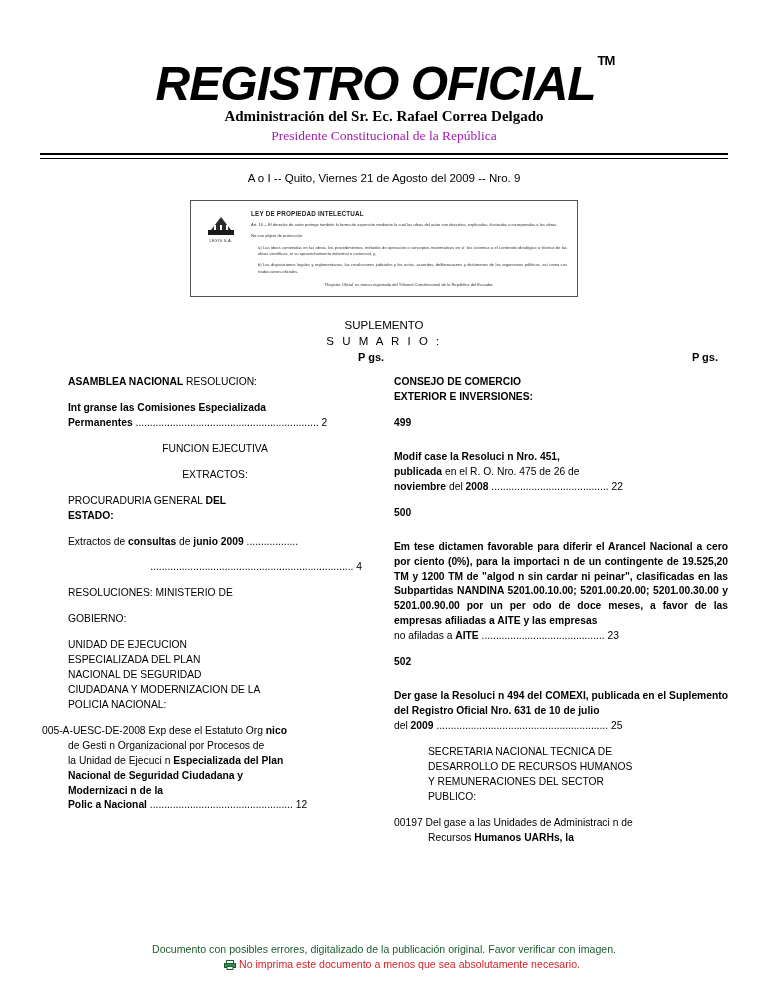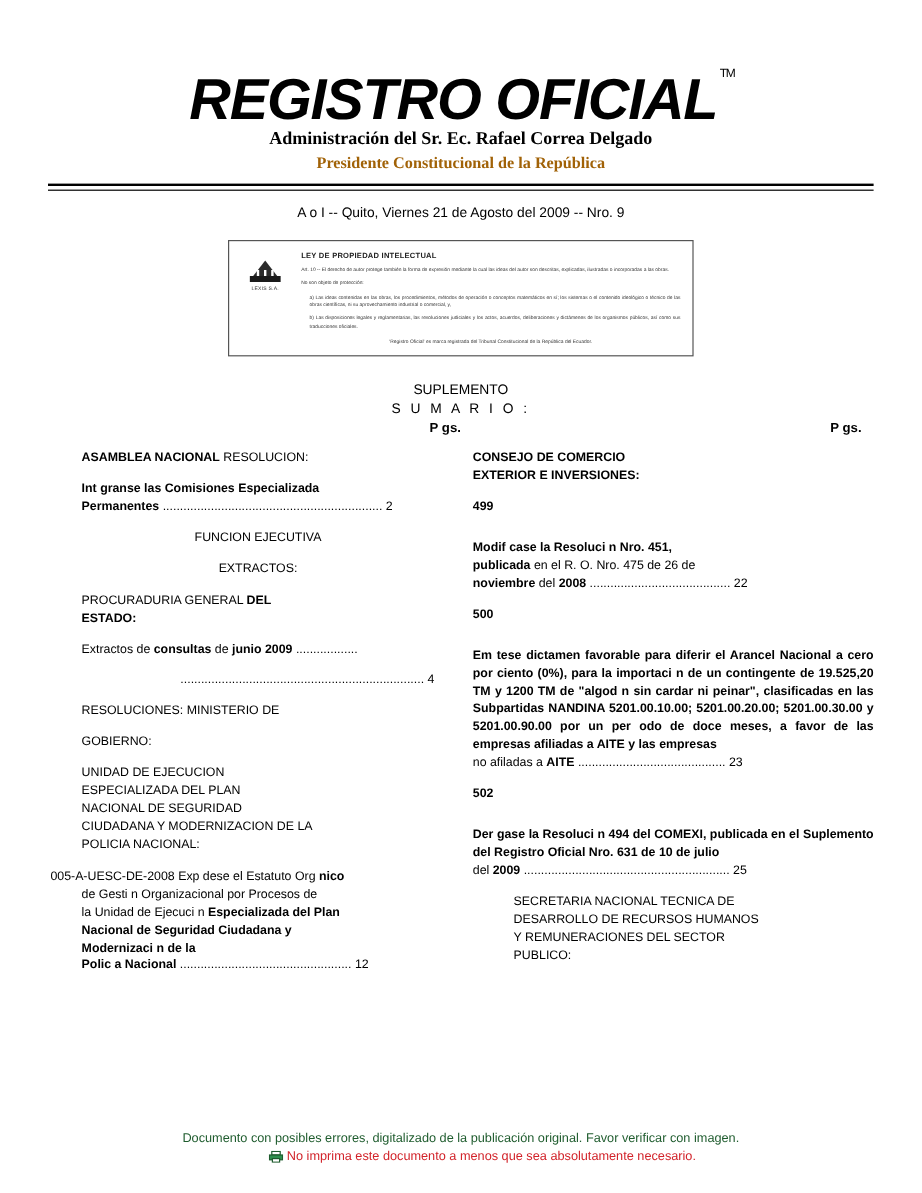--- a/index.html
+++ b/index.html
@@ -32,39 +32,39 @@
     font-family: "Liberation Sans", sans-serif;
     font-weight: bold;
     font-style: italic;
     font-size: 48px;
     letter-spacing: -1px;
     line-height: 1;
     position: relative;
     display: inline-block;
   }
   .masthead-tm {
-    font-size: 10px;
+    font-size: 13px;
     font-style: normal;
-    font-weight: normal;
+    font-weight: bold;
     vertical-align: super;
     position: relative;
     top: -18px;
     left: 2px;
   }
   .masthead-sub1 {
     font-family: "Liberation Serif", serif;
     font-weight: bold;
     font-size: 15px;
     margin-top: 0;
   }
   .masthead-sub2 {
     font-family: "Liberation Serif", serif;
-    font-weight: bold;
+    font-weight: normal;
     font-size: 13.5px;
-    color: #a16207;
+    color: #a21caf;
     margin-top: 3px;
   }
   .rule-double {
     margin: 9px 0 0 0;
     border-top: 2px solid #000;
     border-bottom: 1px solid #000;
     height: 3px;
   }
   .issue-line {
     text-align: center;
@@ -336,20 +336,24 @@
         </div>
       </div>
 
       <div class="blk just" style="margin-left:34px;">
         <span>SECRETARIA NACIONAL TECNICA DE</span><br>
         <span>DESARROLLO DE RECURSOS HUMANOS</span><br>
         <span>Y REMUNERACIONES DEL SECTOR</span><br>
         <span>PUBLICO:</span>
       </div>
 
+      <div class="blk">
+        <span>00197</span><span> Del gase a las Unidades de Administraci n de</span><br>
+        <span style="margin-left:34px;display:inline-block;"></span><span>Recursos </span><span class="b">Humanos UARHs, la</span>
+      </div>
 
     </div>
   </div>
 
   <div class="footer">
     <div class="line1">Documento con posibles errores, digitalizado de la publicación original. Favor verificar con imagen.</div>
     <div class="line2">
       <span class="printer-icon">
         <svg width="12" height="10" viewBox="0 0 12 10">
           <rect x="2.5" y="0.5" width="7" height="3" fill="#ffffff" stroke="#1f5c2e"></rect>

